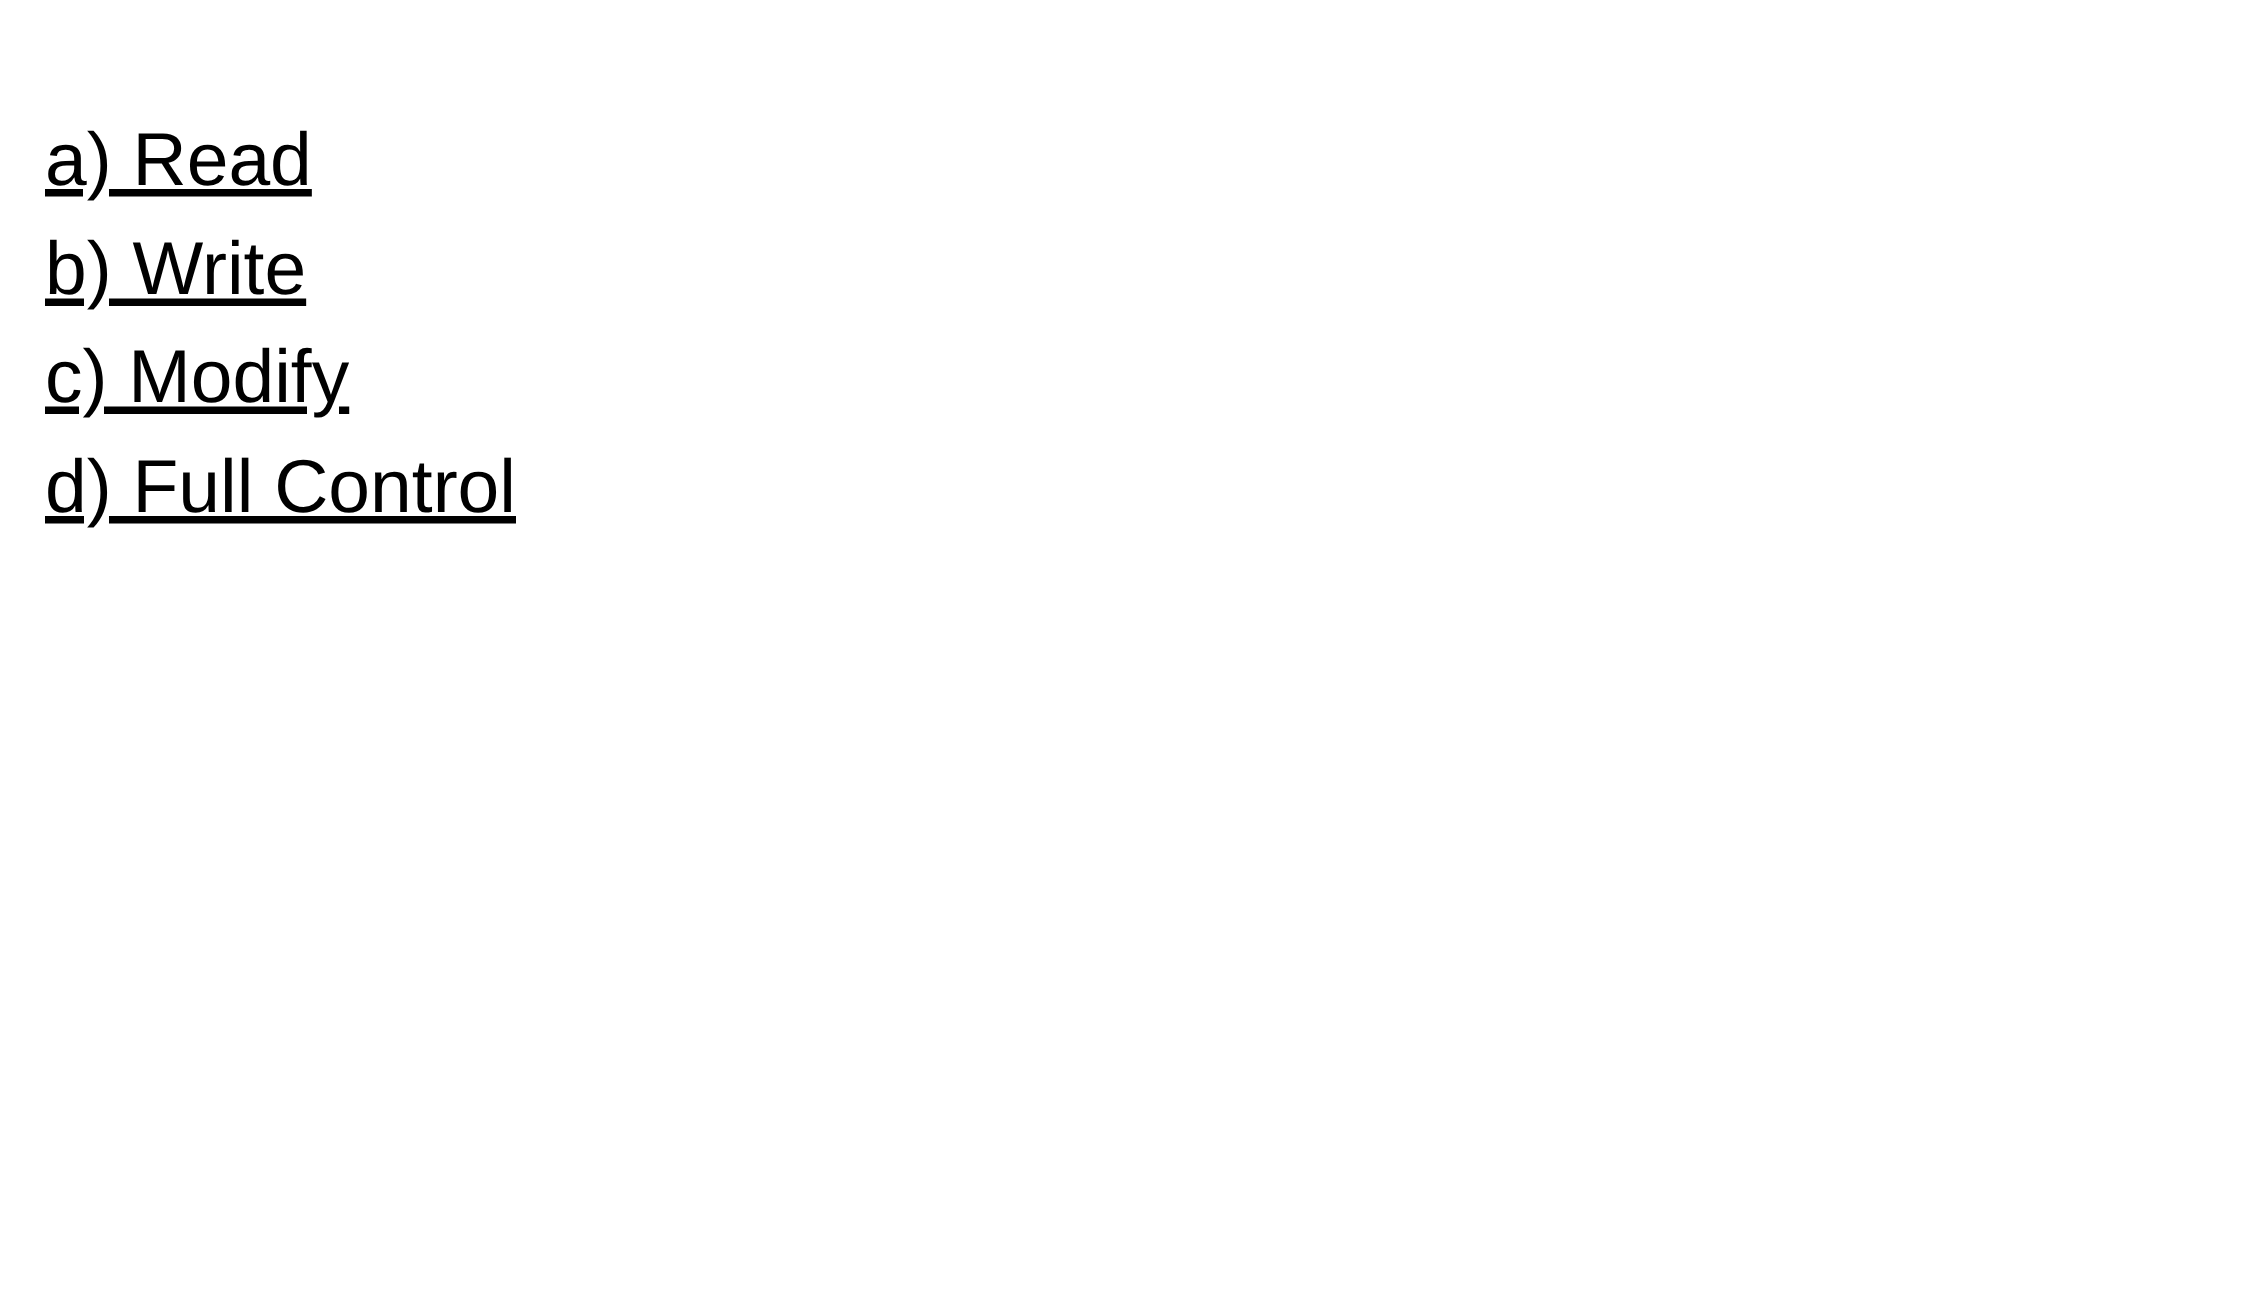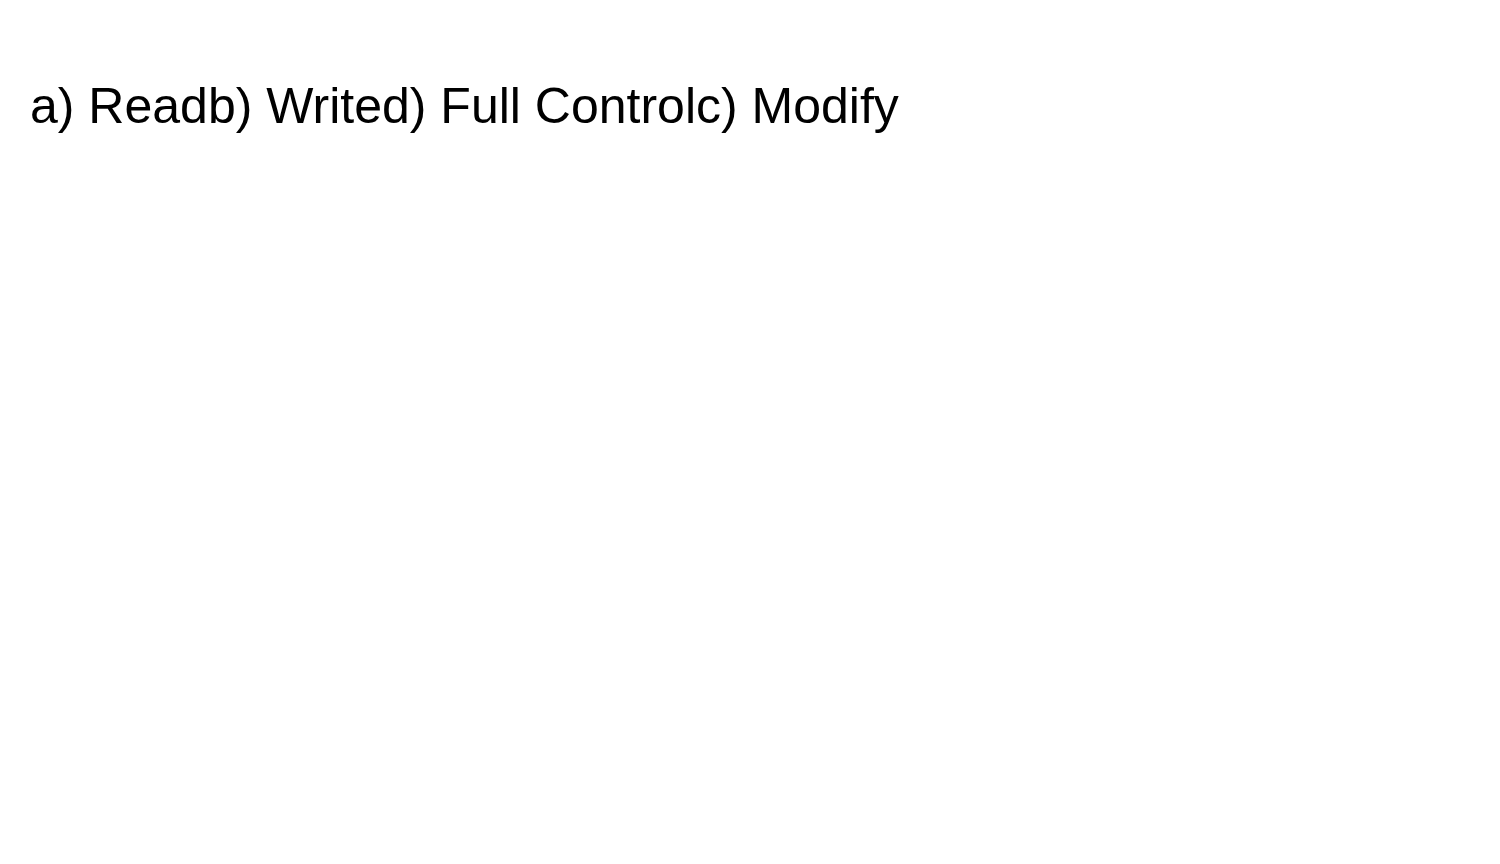--- a/index.html
+++ b/index.html
@@ -18,30 +18,32 @@
     padding: 70px 30px 30px 30px;
   }
   .question {
     font-size: 50px;
     line-height: 1.75;
     font-weight: 400;
     margin-bottom: 18px;
   }
   .options {
     display: flex;
+    flex-direction: column;
+    text-decoration: underline;
   }
   .option {
     font-size: 50px;
     line-height: 1.45;
     font-weight: 400;
   }
 </style>
 </head>
 <body>
 
 <div class="page">
   <div class="options">
     <p class="option">a) Read</p>
     <p class="option">b) Write</p>
+    <p class="option">c) Modify</p>
     <p class="option">d) Full Control</p>
-    <p class="option">c) Modify</p>
   </div>
 </div>
 
 </body></html>

